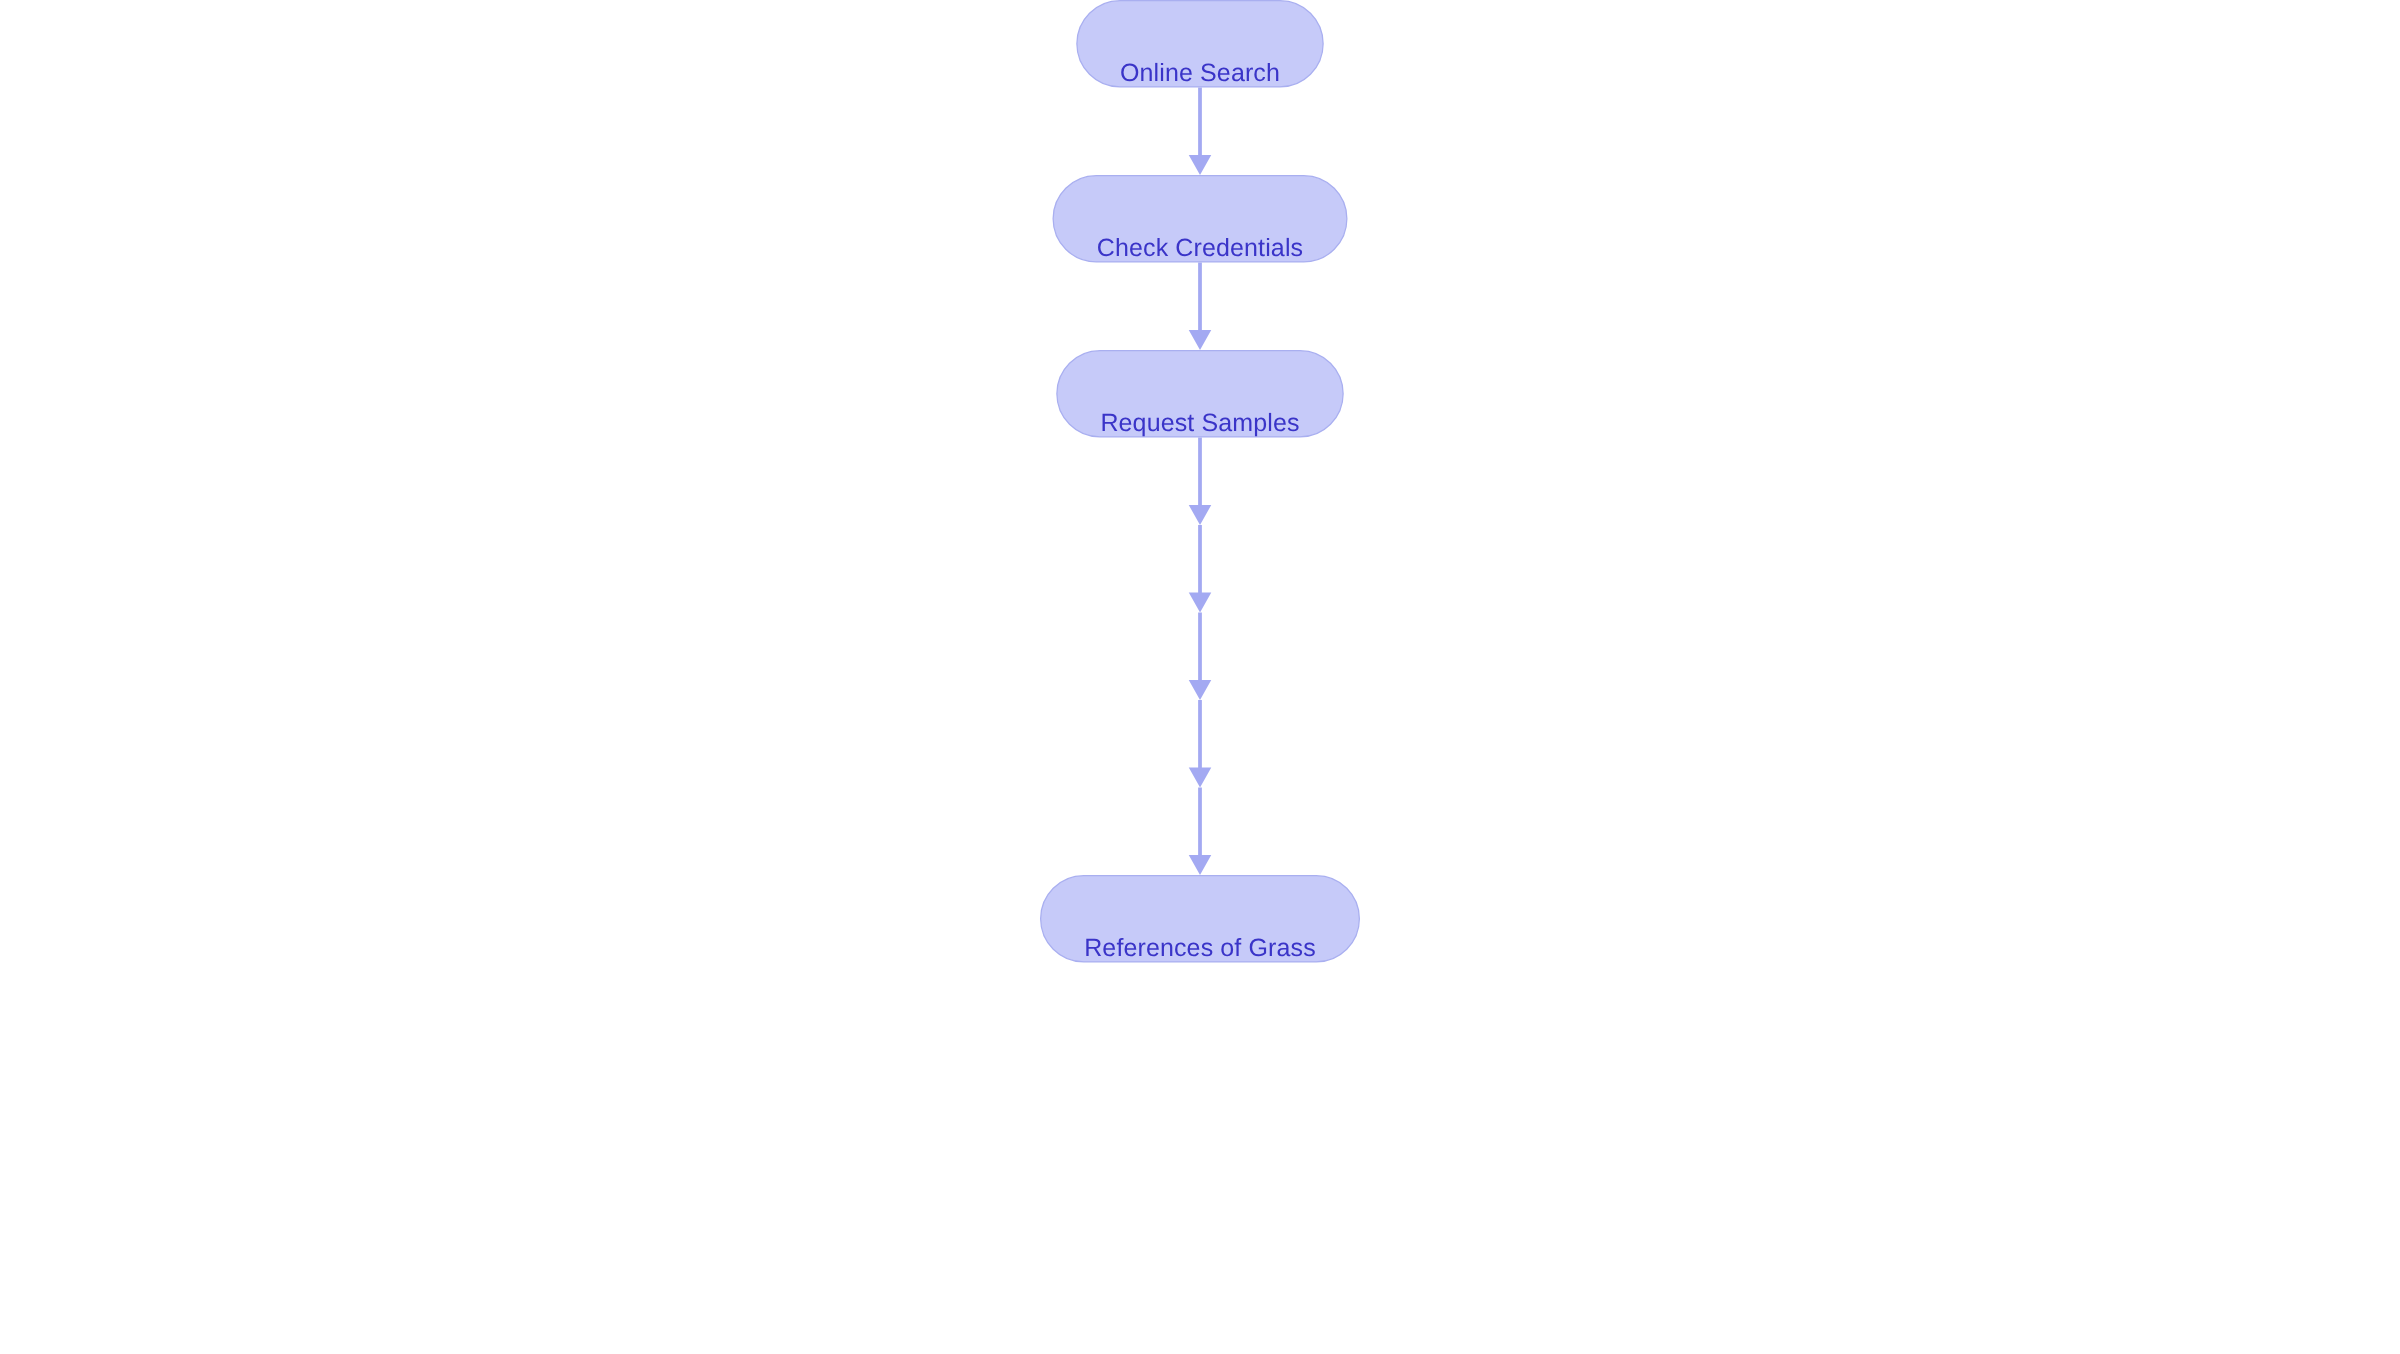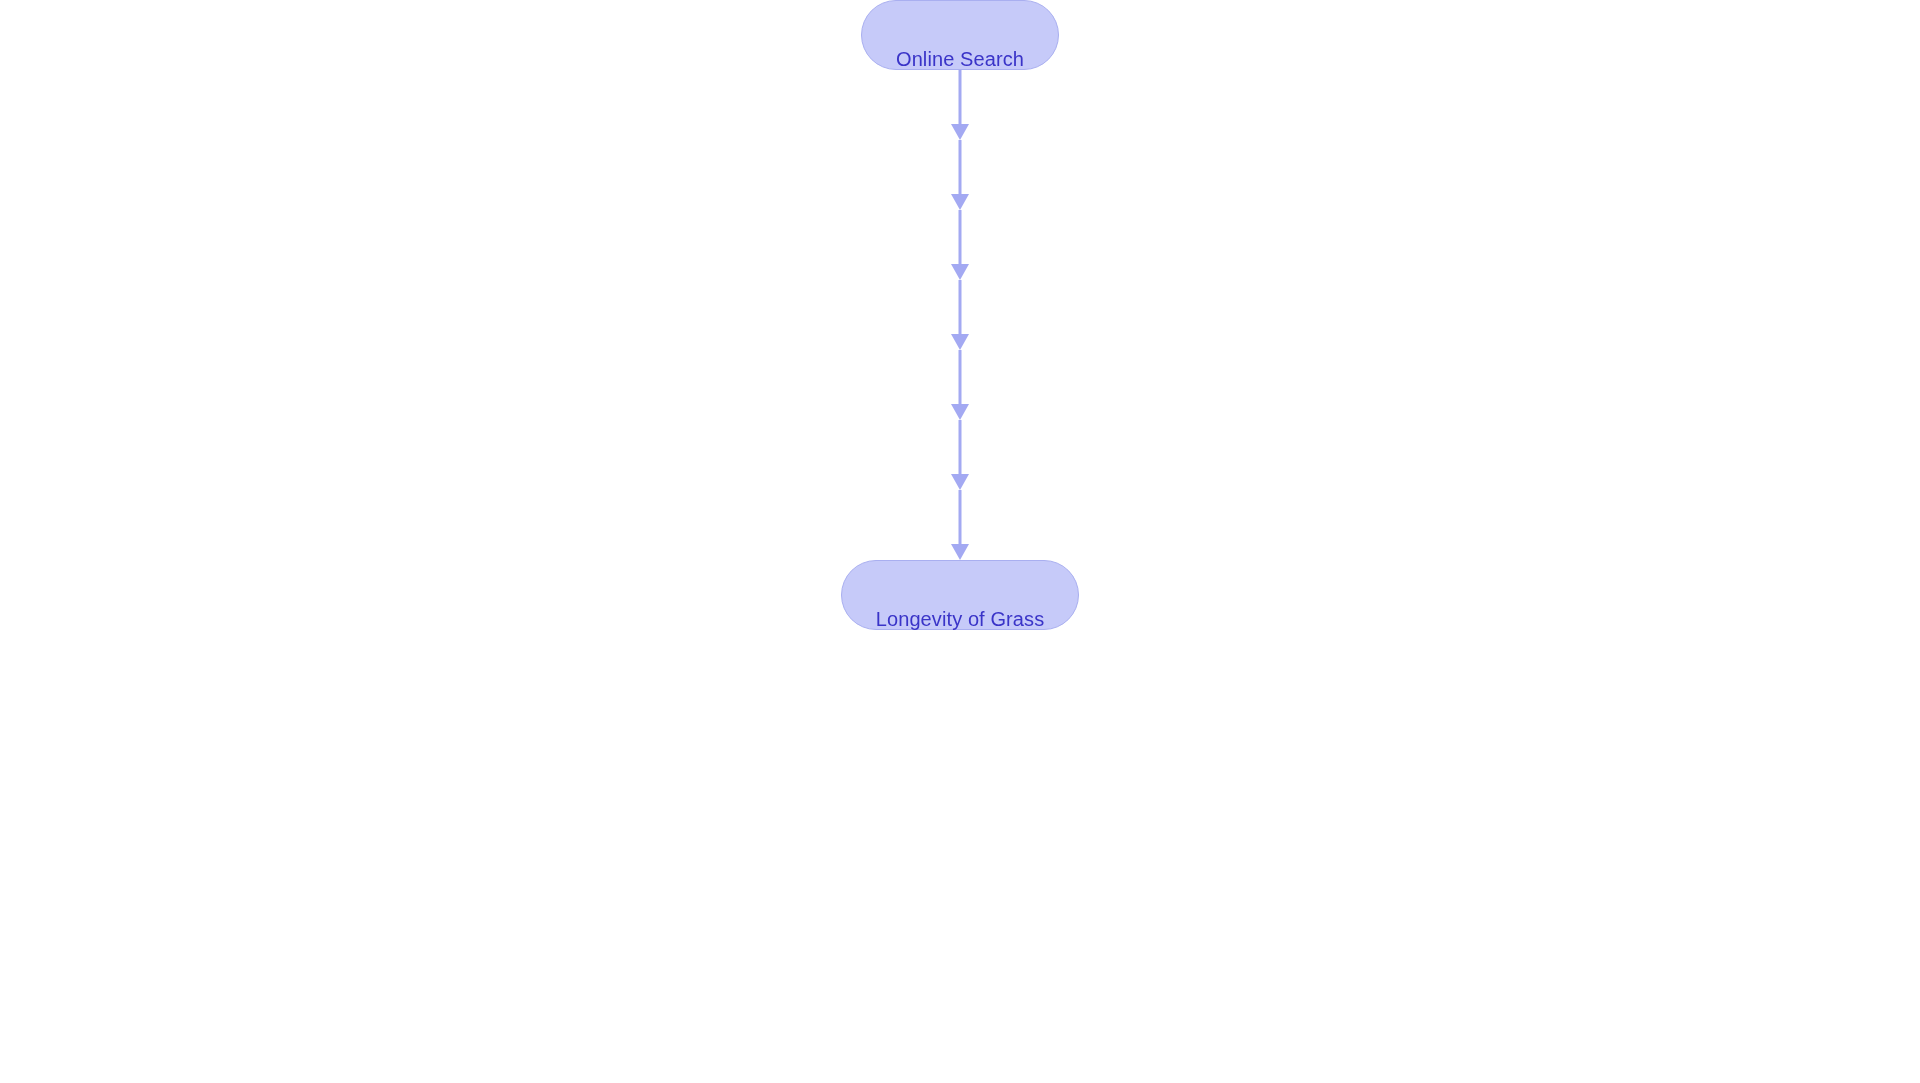--- a/index.html
+++ b/index.html
@@ -92,26 +92,32 @@
 
     <div class="flow-node">
       <span class="flow-node-label">Online Search</span>
     </div>
 
     <div class="flow-connector">
       <span class="flow-connector-line"></span>
       <span class="flow-connector-head"></span>
     </div>
 
+    <div class="flow-node">
+      <span class="flow-node-label">Check Credentials</span>
+    </div>
 
     <div class="flow-connector">
       <span class="flow-connector-line"></span>
       <span class="flow-connector-head"></span>
     </div>
 
+    <div class="flow-node">
+      <span class="flow-node-label">Request Samples</span>
+    </div>
 
     <div class="flow-connector">
       <span class="flow-connector-line"></span>
       <span class="flow-connector-head"></span>
     </div>
 
 
     <div class="flow-connector">
       <span class="flow-connector-line"></span>
       <span class="flow-connector-head"></span>
@@ -129,17 +135,17 @@
       <span class="flow-connector-head"></span>
     </div>
 
 
     <div class="flow-connector">
       <span class="flow-connector-line"></span>
       <span class="flow-connector-head"></span>
     </div>
 
     <div class="flow-node">
-      <span class="flow-node-label">Longevity of Grass</span>
+      <span class="flow-node-label">References of Grass</span>
     </div>
 
   </div>
 </div>
 
 </body></html>

